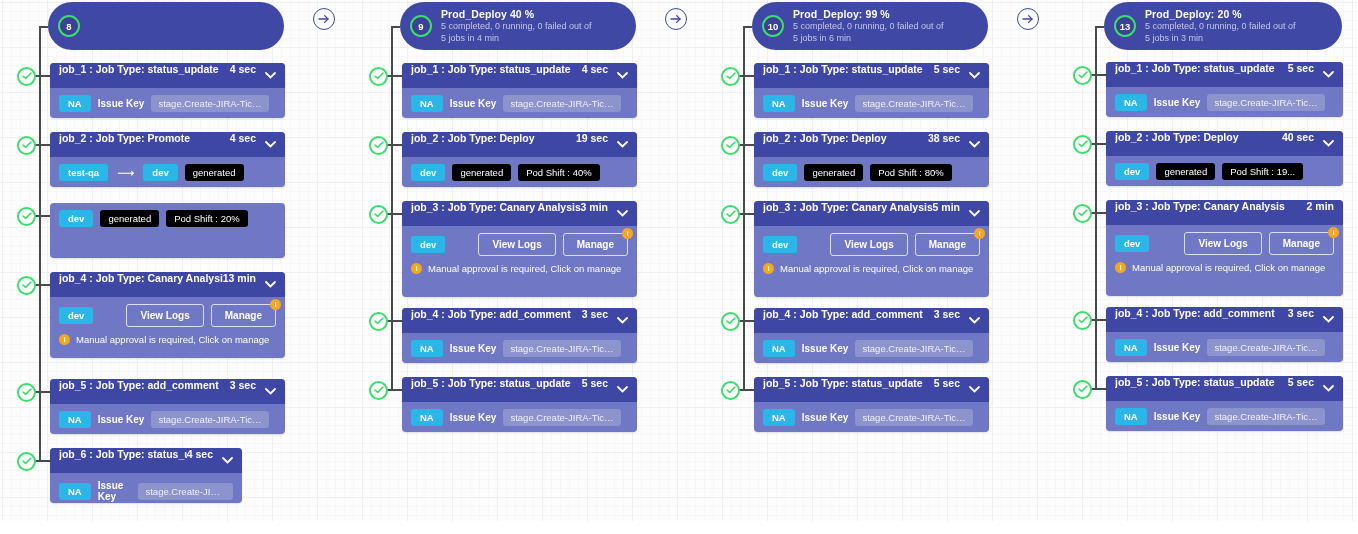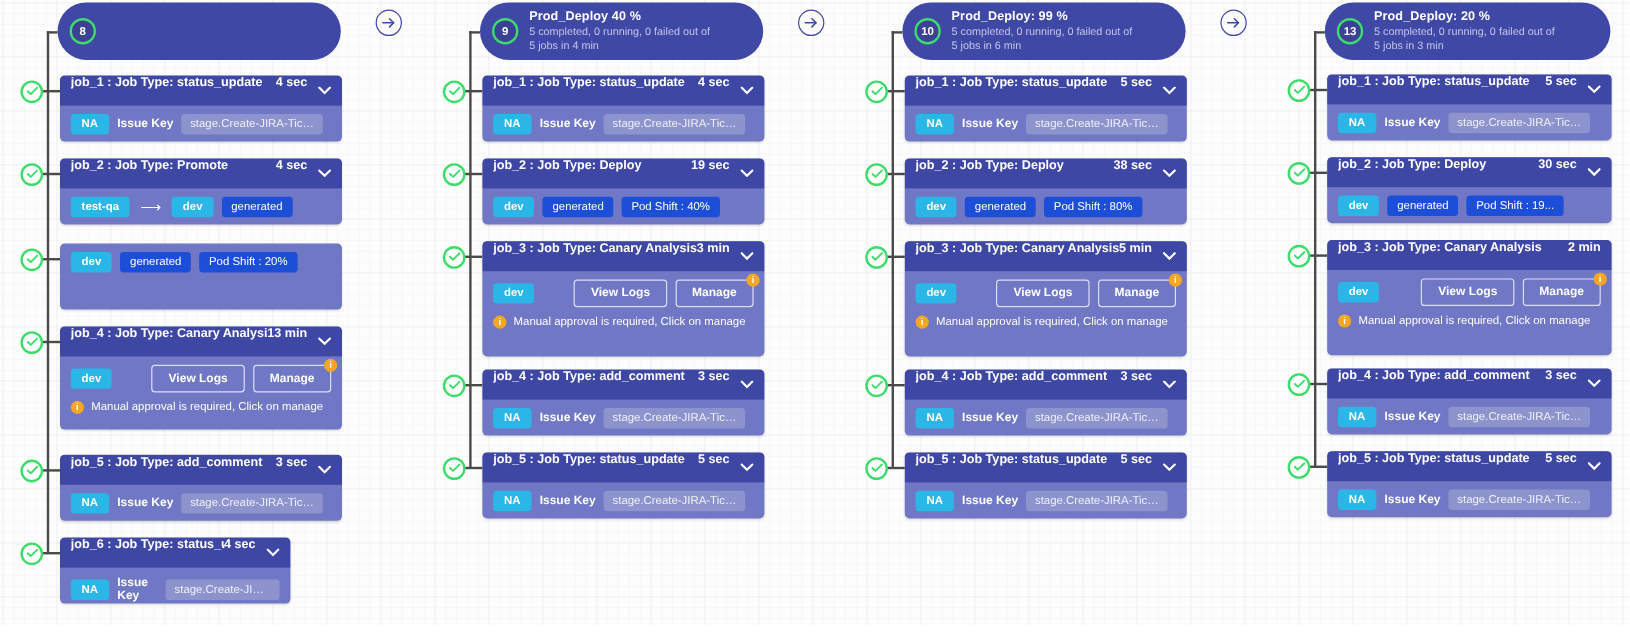--- a/index.html
+++ b/index.html
@@ -111,21 +111,21 @@
   }
   .label-white {
     color: #ffffff; font-size: 10px; font-weight: bold;
   }
   .pill-grey {
     background: #8d93cd; color: #f0f1fa;
     font-size: 9.5px; padding: 3px 7px; border-radius: 3px;
     max-width: 118px; overflow: hidden; text-overflow: ellipsis; white-space: nowrap;
   }
   .pill-plain {
-    background: #1d4ed8; color: #ffffff;
+    background: #000000; color: #ffffff;
     font-size: 9.5px; padding: 3px 8px; border-radius: 3px;
   }
   .arrow-inline { color: #ffffff; font-size: 12px; padding: 0 2px; }
 
   .btn-outline {
     border: 1.4px solid #dcdef4; color: #ffffff;
     background: transparent;
     font-size: 10px; font-weight: bold;
     padding: 5px 13px; border-radius: 3px;
     position: relative; white-space: nowrap;
@@ -663,21 +663,21 @@
     <div class="node" style="left: 1073px; top: 134.5px;">
       <span>
         <svg width="10" height="8" viewBox="0 0 10 8">
           <path d="M1 4 L3.6 6.4 L9 1" stroke="#3ddc6b" stroke-width="1.6" fill="none" stroke-linecap="round" stroke-linejoin="round"></path>
         </svg>
       </span>
     </div>
     <div class="card" style="left: 1106px; top: 131px; width: 237px; height: 55px;">
       <div class="card-head">
         <span class="card-title">job_2 : Job Type: Deploy</span>
-        <span class="card-dur">30 sec</span>
+        <span class="card-dur">40 sec</span>
         <span class="chev">
           <svg width="11" height="7" viewBox="0 0 11 7">
             <path d="M1 1 L5.5 5.5 L10 1" stroke="#ffffff" stroke-width="1.8" fill="none" stroke-linecap="round"></path>
           </svg>
         </span>
       </div>
       <div class="card-body">
         <div class="row">
           <span class="badge-cyan">dev</span>
           <span class="pill-plain">generated</span>

